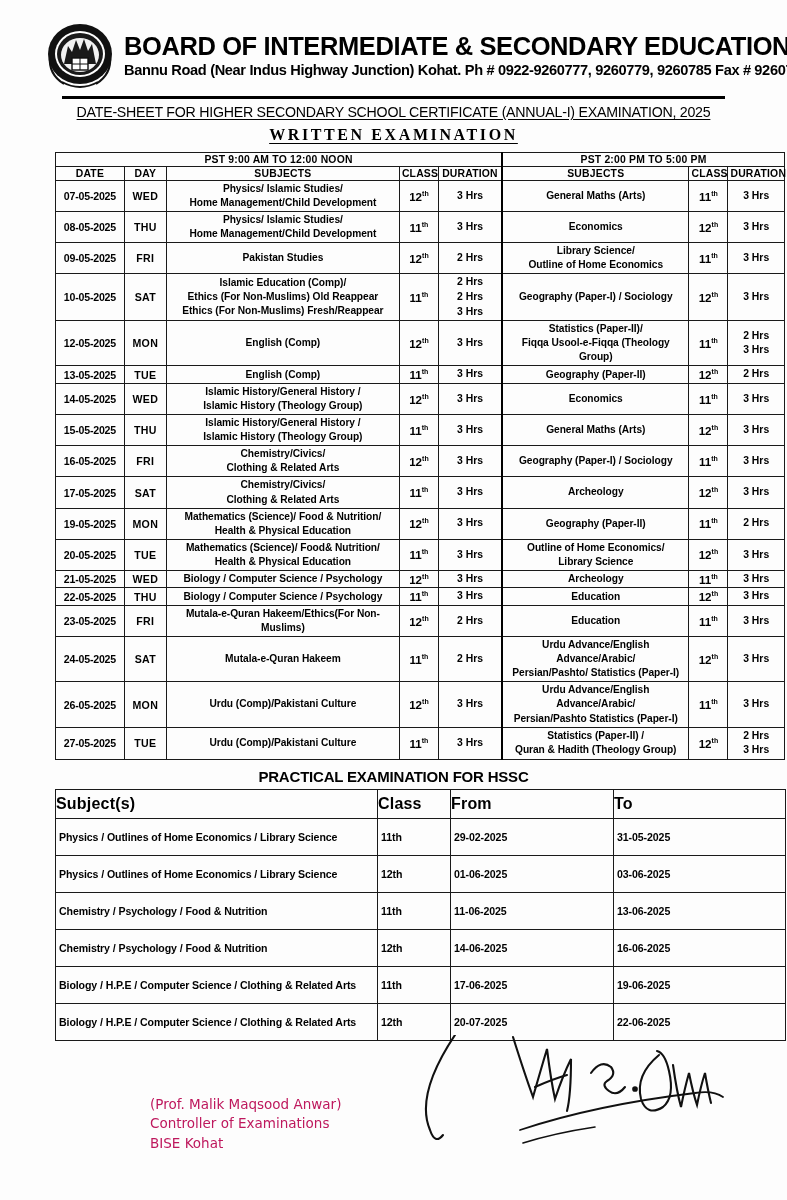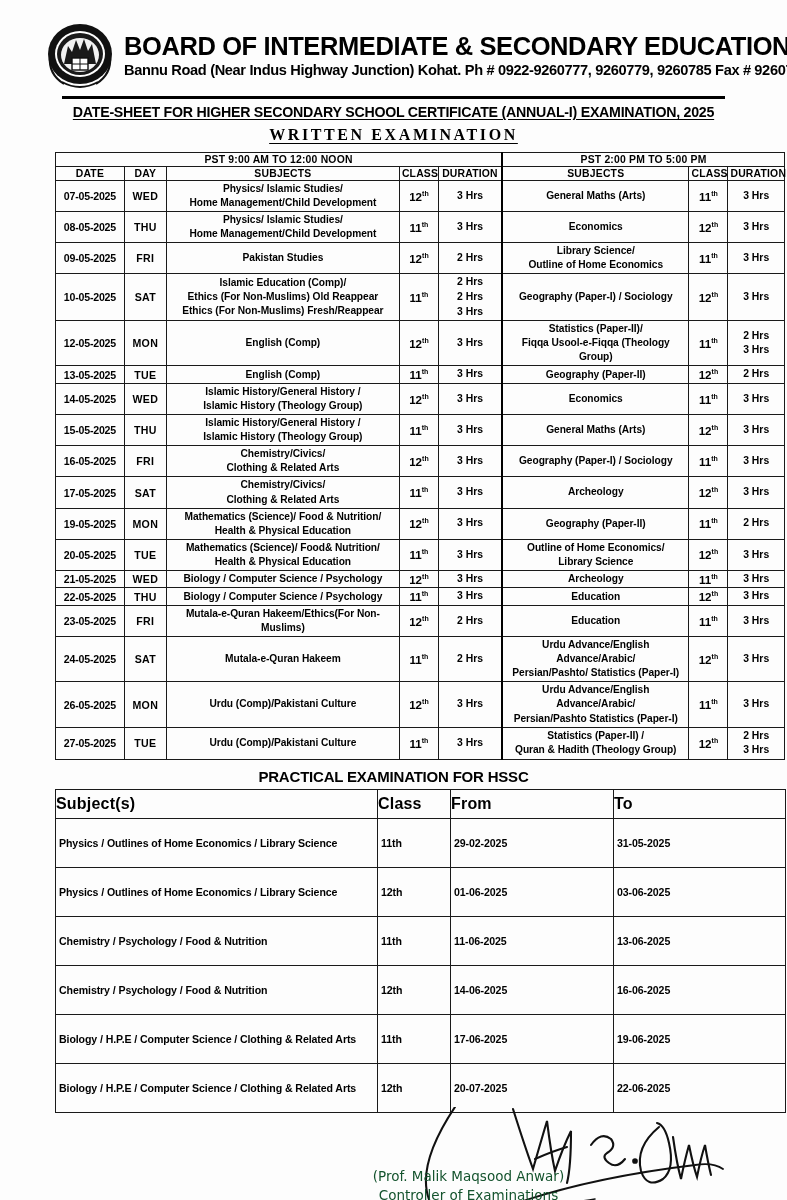--- a/index.html
+++ b/index.html
@@ -21,21 +21,21 @@
     line-height: 1.05; white-space: nowrap;
   }
   .board-addr {
     font-size: 14.6px; font-weight: bold; letter-spacing: -0.35px;
     line-height: 1.15; margin-top: 3px; white-space: nowrap;
   }
   .rule { height: 3px; background: #000; margin: 6px 62px 0 62px; }
 
   
   .datesheet-title {
-    text-align: center; font-size: 14.2px; font-weight: bold;
+    text-align: center; font-size: 14.2px; font-weight: normal;
     letter-spacing: -0.25px; margin-top: 5px;
     text-decoration: underline; text-underline-offset: 2px;
   }
   .written-title {
     text-align: center; font-size: 16px; font-weight: bold;
     letter-spacing: 2.6px; margin-top: 6px; font-family: "Liberation Serif", serif;
     text-decoration: underline; text-underline-offset: 3px;
   }
 
   
@@ -71,33 +71,33 @@
     margin-top: 8px; letter-spacing: -0.2px;
     text-underline-offset: 2px;
   }
   .prac-wrap { margin: 4px 2px 0 55px; width: 730px; }
   table.prac { border-collapse: collapse; width: 730px; table-layout: fixed; }
   table.prac th, table.prac td {
     border: 1px solid #1a1a1a; text-align: left; vertical-align: middle;
     font-weight: bold;
   }
   table.prac th { font-size: 16px; padding: 5px 0; letter-spacing: 0.2px; }
-  table.prac td { font-size: 10.6px; padding: 18px 3px; letter-spacing: -0.1px; }
+  table.prac td { font-size: 10.6px; padding: 12px 3px; letter-spacing: -0.1px; }
   .pcol-sub { width: 322px; }
   .pcol-cls { width: 73px; }
   .pcol-from{ width: 163px; }
   .pcol-to  { width: 172px; }
 
   
   .sig-area { position: relative; margin-top: 6px; height: 112px; }
   .sig-svg { position: absolute; left: 395px; top: -12px; }
   .sig-lines {
     position: absolute; left: 0; right: 0; top: 48px;
-    text-align: center; font-size: 13.5px; line-height: 1.45;
-    font-family: "DejaVu Sans", sans-serif; color: #14532d;
+    text-align: left; font-size: 13.5px; line-height: 1.45;
+    font-family: "DejaVu Sans", sans-serif; color: #be185d;
   }
   .sig-lines div { padding-left: 150px; }
 </style>
 </head>
 <body>
 
 <div class="page">
 
   <div class="header">
     <div class="crest">

